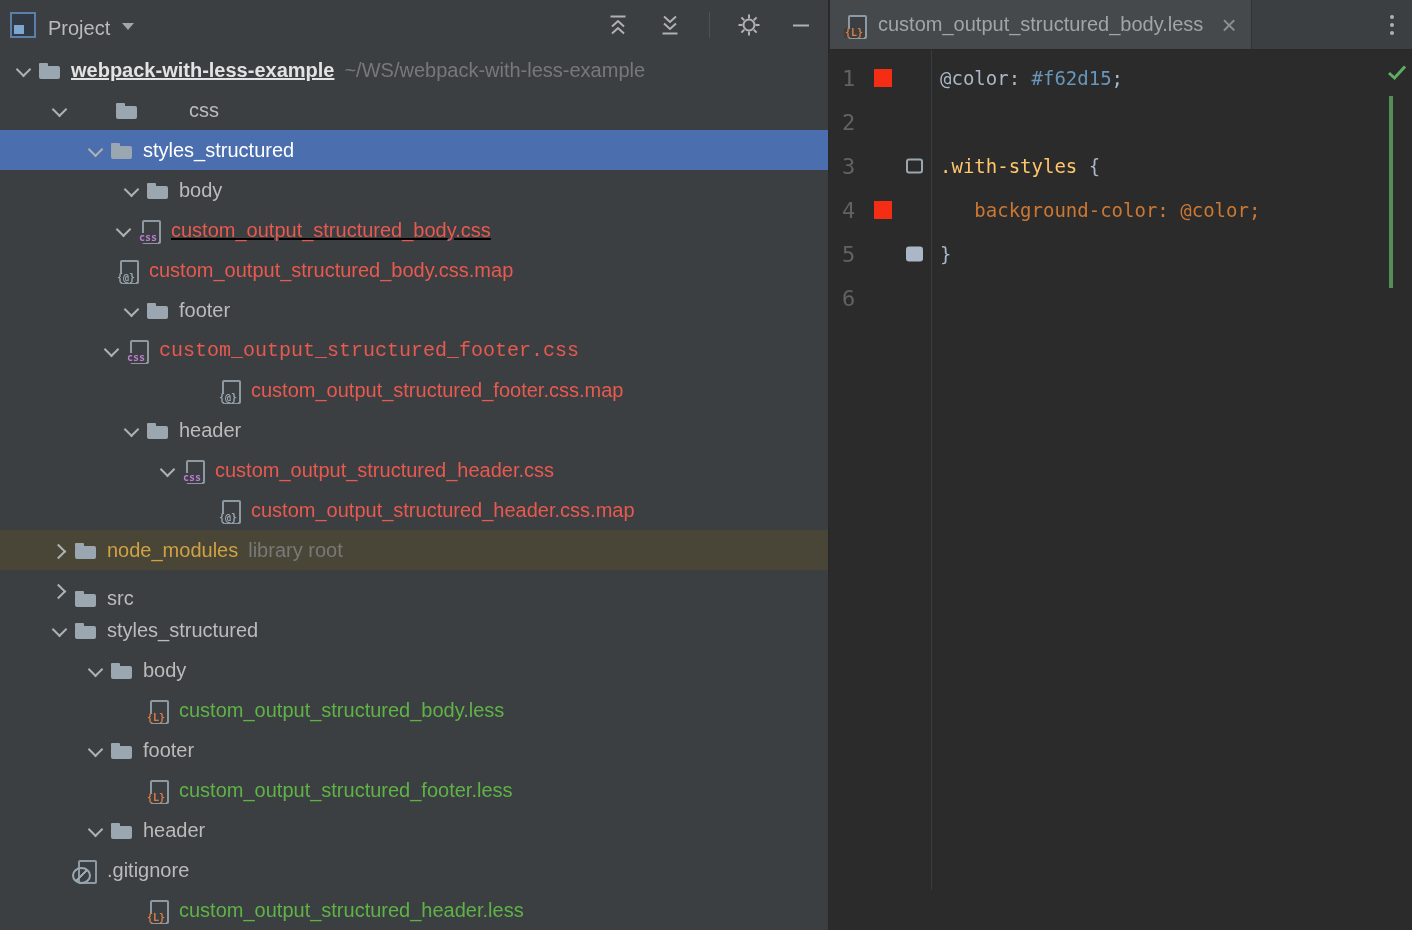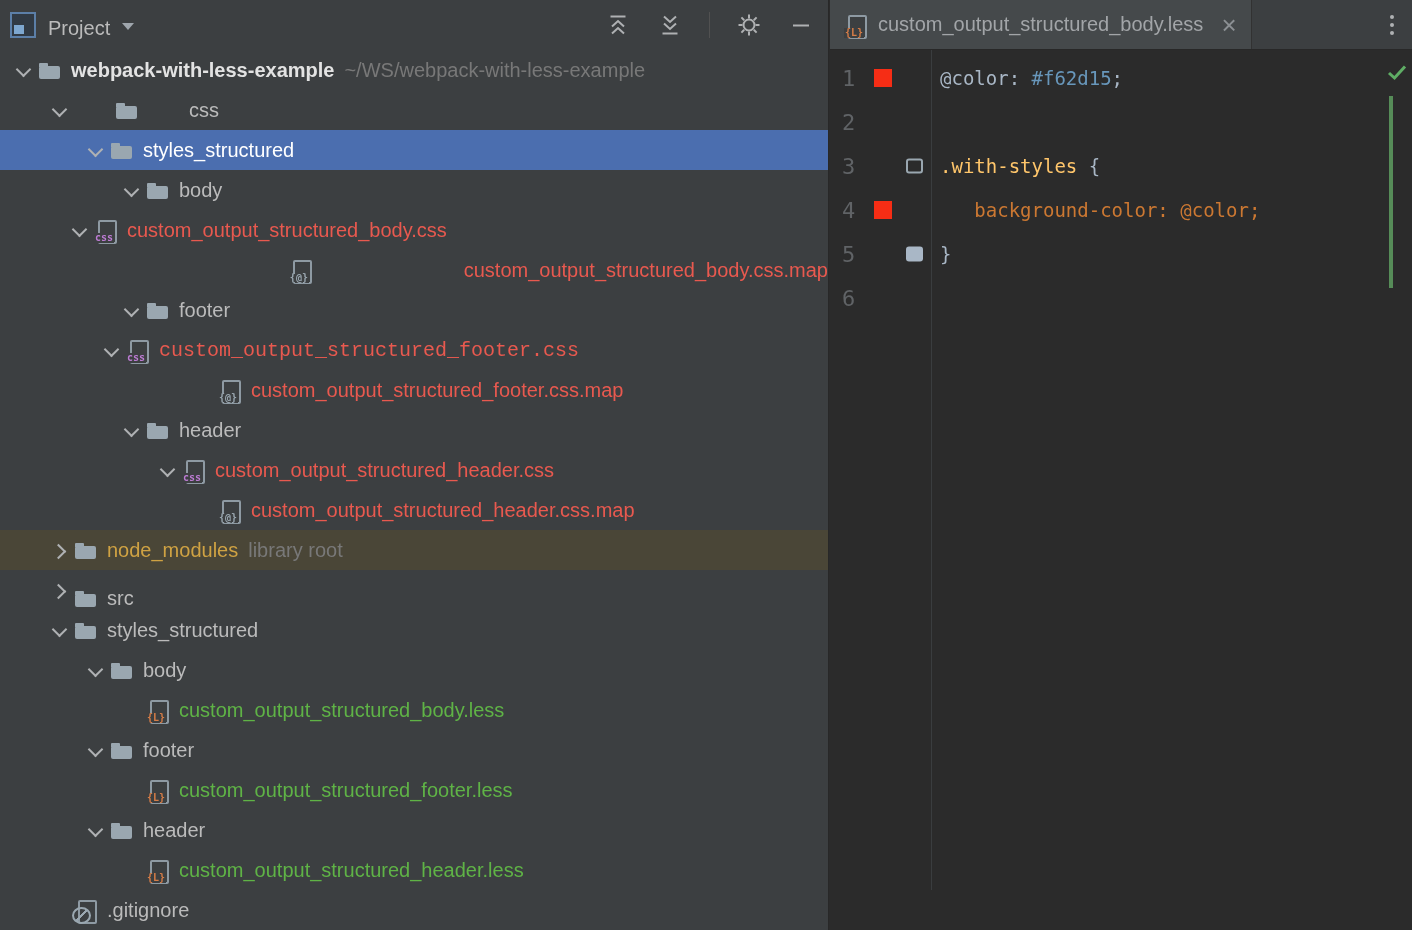--- a/index.html
+++ b/index.html
@@ -35,21 +35,21 @@
   .ficon.css::after{content:"css";color:#bc7bd3;}
   .ficon.map::after{content:"{@}";color:#9aa7b0;}
   .ficon.less::after{content:"{L}";color:#d77d47;}
   .ficon.gitignore::after{content:"";width:13px;height:13px;border:2px solid #9aa7b0;border-radius:50%;left:-2px;bottom:-2px;background:
       linear-gradient(135deg, transparent 43%, #9aa7b0 43%, #9aa7b0 57%, transparent 57%);}
   .t-label{font-size:20px;}
   .c-default{color:#bbbbbb;}
   .c-red{color:var(--file-red);}
   .c-green{color:var(--file-green);}
   .c-yellow{color:var(--dir-yellow);}
-  .t-label.bold{font-weight:bold;color:#e3e3e3;}
+  .t-label.bold{font-weight:bold;color:#e3e3e3;text-decoration:underline;}
   .tree-row.selected .c-default{color:#ffffff;}
   .t-suffix{color:#787878;font-size:20px;margin-left:10px;}
 
   
   .editor-panel{position:absolute;left:830px;top:0;width:582px;height:930px;background:#2b2b2b;}
   .tab-bar{height:50px;background:#3c3f41;display:flex;align-items:stretch;border-bottom:1px solid #282828;}
   .tab{display:flex;align-items:center;background:#45494b;padding:0 14px;gap:10px;border-right:1px solid #323232;}
   .tab .ficon{margin-right:0;}
   .tab-title{color:#a2a5a8;font-size:20px;}
   .tab-close{color:#8c9094;font-size:26px;line-height:22px;margin-left:8px;cursor:default;}
@@ -137,27 +137,27 @@
     <span class="ficon folder"></span>
     <span class="t-label c-default">styles_structured</span>
 
   </div>
         <div class="tree-row" style="padding-left: 118px;">
     <span class="chev"></span>
     <span class="ficon folder"></span>
     <span class="t-label c-default">body</span>
 
   </div>
-        <div class="tree-row" style="padding-left: 66px;">
+        <div class="tree-row" style="padding-left: 110px; text-decoration: underline;">
     <span class="chev"></span>
     <span class="ficon file css"></span>
     <span class="t-label c-red">custom_output_structured_body.css</span>
 
   </div>
-        <div class="tree-row" style="padding-left: 119px; justify-content: space-between;">
+        <div class="tree-row" style="padding-left: 88px;">
     <span class="chev no-chev"></span>
     <span class="ficon file map"></span>
     <span class="t-label c-red">custom_output_structured_body.css.map</span>
 
   </div>
         <div class="tree-row" style="padding-left: 118px;">
     <span class="chev"></span>
     <span class="ficon folder"></span>
     <span class="t-label c-default">footer</span>
 
@@ -233,30 +233,30 @@
     <span class="ficon file less"></span>
     <span class="t-label c-green">custom_output_structured_footer.less</span>
 
   </div>
         <div class="tree-row" style="padding-left: 82px;">
     <span class="chev"></span>
     <span class="ficon folder"></span>
     <span class="t-label c-default">header</span>
 
   </div>
+        <div class="tree-row" style="padding-left: 46px;">
+    <span class="chev no-chev"></span>
+    <span class="ficon file gitignore"></span>
+    <span class="t-label c-default">.gitignore</span>
+
+  </div>
         <div class="tree-row" style="padding-left: 118px;">
     <span class="chev no-chev"></span>
     <span class="ficon file less"></span>
     <span class="t-label c-green">custom_output_structured_header.less</span>
-
-  </div>
-        <div class="tree-row" style="padding-left: 46px;">
-    <span class="chev no-chev"></span>
-    <span class="ficon file gitignore"></span>
-    <span class="t-label c-default">.gitignore</span>
 
   </div>
       </div>
   </section>
 
   <section class="editor-panel">
     <div class="tab-bar">
       <div class="tab">
         <span class="ficon file less"></span>
         <span class="tab-title">custom_output_structured_body.less</span>

